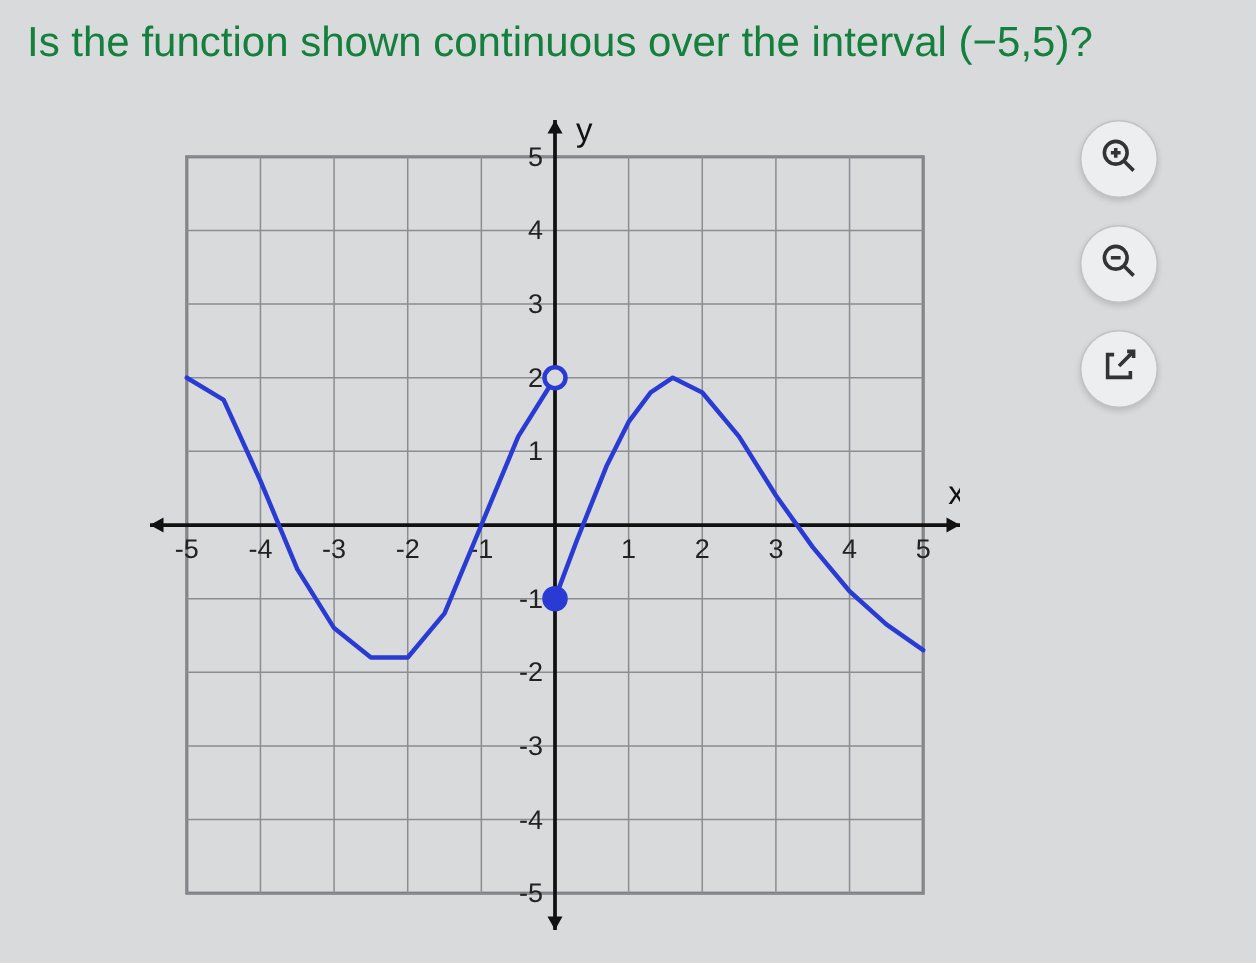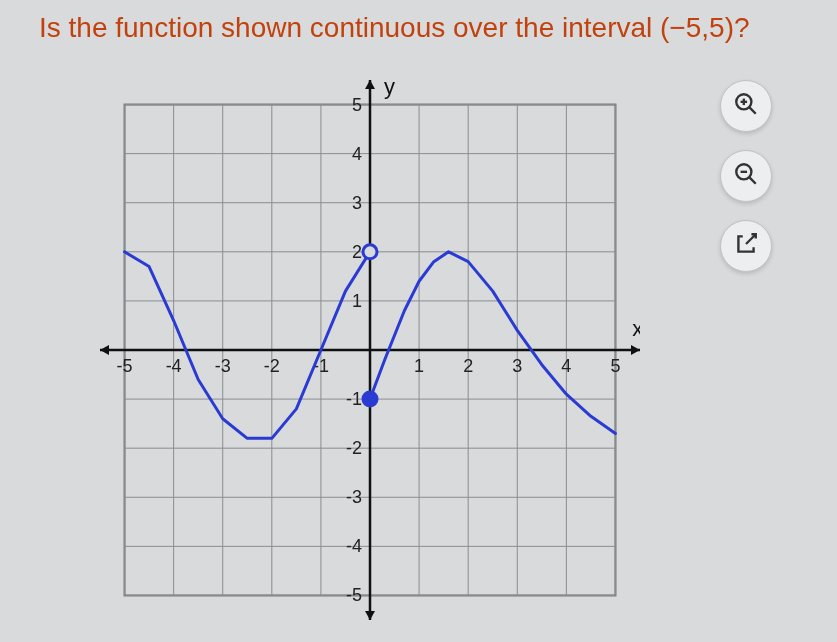--- a/index.html
+++ b/index.html
@@ -9,23 +9,22 @@
       background: #d8dadc;
       font-family: Arial, sans-serif;
       position: relative;
       overflow: hidden;
     }
     .question {
       position: absolute;
       top: 12px;
       left: 18px;
       font-size: 28px;
-      color: #c2410c;
+      color: #15803d;
       font-weight: 500;
-      margin-left: 21px;
     }
     .chart-container {
       position: absolute;
       top: 80px;
       left: 100px;
       width: 540px;
       height: 540px;
     }
     .toolbox {
       position: absolute;

